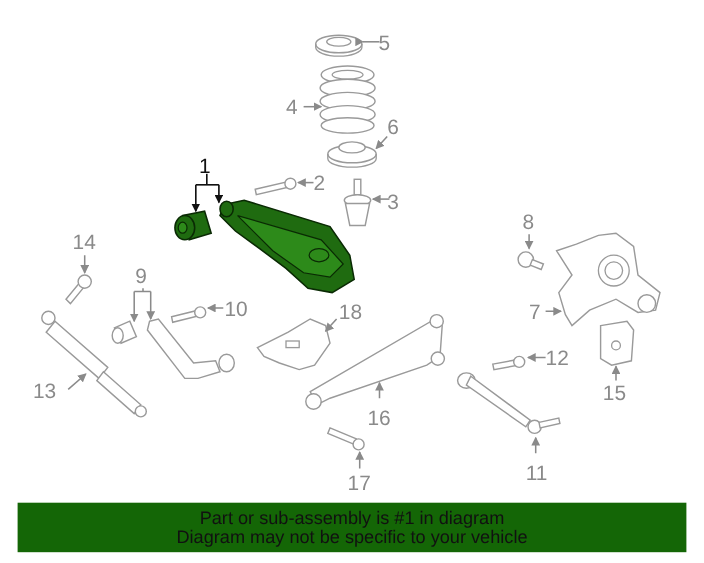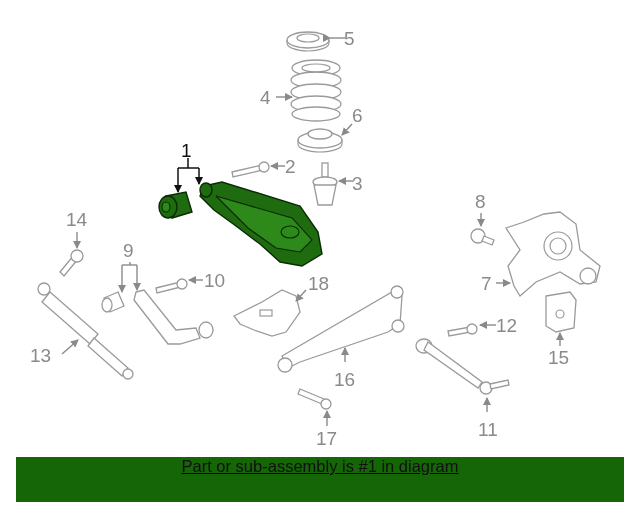--- a/index.html
+++ b/index.html
@@ -6,21 +6,21 @@
   body { width:640px; height:512px; position:relative; overflow:hidden; font-family:"Liberation Sans", sans-serif; }
   #diagram { position:absolute; left:0; top:0; width:640px; height:456px; }
   .lbl { font-family:"Liberation Sans", sans-serif; font-size:19px; fill:#8a8a8a; }
   .lbl1 { font-family:"Liberation Sans", sans-serif; font-size:19px; fill:#111111; }
   .part { fill:#ffffff; stroke:#9a9a9a; stroke-width:1.3; }
   .pline { fill:none; stroke:#9a9a9a; stroke-width:1.2; }
   .ldr { stroke:#8a8a8a; stroke-width:1.4; fill:none; }
   .hl { fill:#1f6b10; stroke:#0a2a04; stroke-width:1.4; }
   .hl2 { fill:#2d8a1a; stroke:#0a2a04; stroke-width:1.1; }
   #banner { position:absolute; left:16px; top:457px; width:608px; height:45px; background:#146606;
-            display:flex; flex-direction:column; align-items:center; justify-content:space-between;text-decoration:underline; }
+            display:flex; flex-direction:column; align-items:center; justify-content:center; }
   #banner span { font-family:"Liberation Sans", sans-serif; font-size:16.5px; line-height:18px; color:#111111; white-space:nowrap; }
 </style>
 </head>
 <body>
 
 <svg id="diagram" viewBox="0 0 640 456" xmlns="http://www.w3.org/2000/svg">
   <defs>
     <marker id="ah" markerWidth="8" markerHeight="8" refX="7" refY="4" orient="auto" markerUnits="userSpaceOnUse">
       <path d="M0,0 L8,4 L0,8 Z" fill="#8a8a8a"></path>
     </marker>
@@ -183,13 +183,14 @@
     <path class="part" d="M428,342 L482,382 L478,388 L424,350 Z"></path>
     <circle class="part" cx="486" cy="388" r="6"></circle>
     <path class="part" d="M490,384 L508,380 L509,385 L491,389 Z"></path>
   </g>
   <line class="ldr" x1="487" y1="412" x2="487" y2="398" marker-end="url(#ah)"></line>
   <text class="lbl" x="478" y="436">11</text>
 </svg>
 
 <div id="banner">
   <span>Part or sub-assembly is #1 in diagram</span>
+  <span>Diagram may not be specific to your vehicle</span>
 </div>
 
 </body></html>

